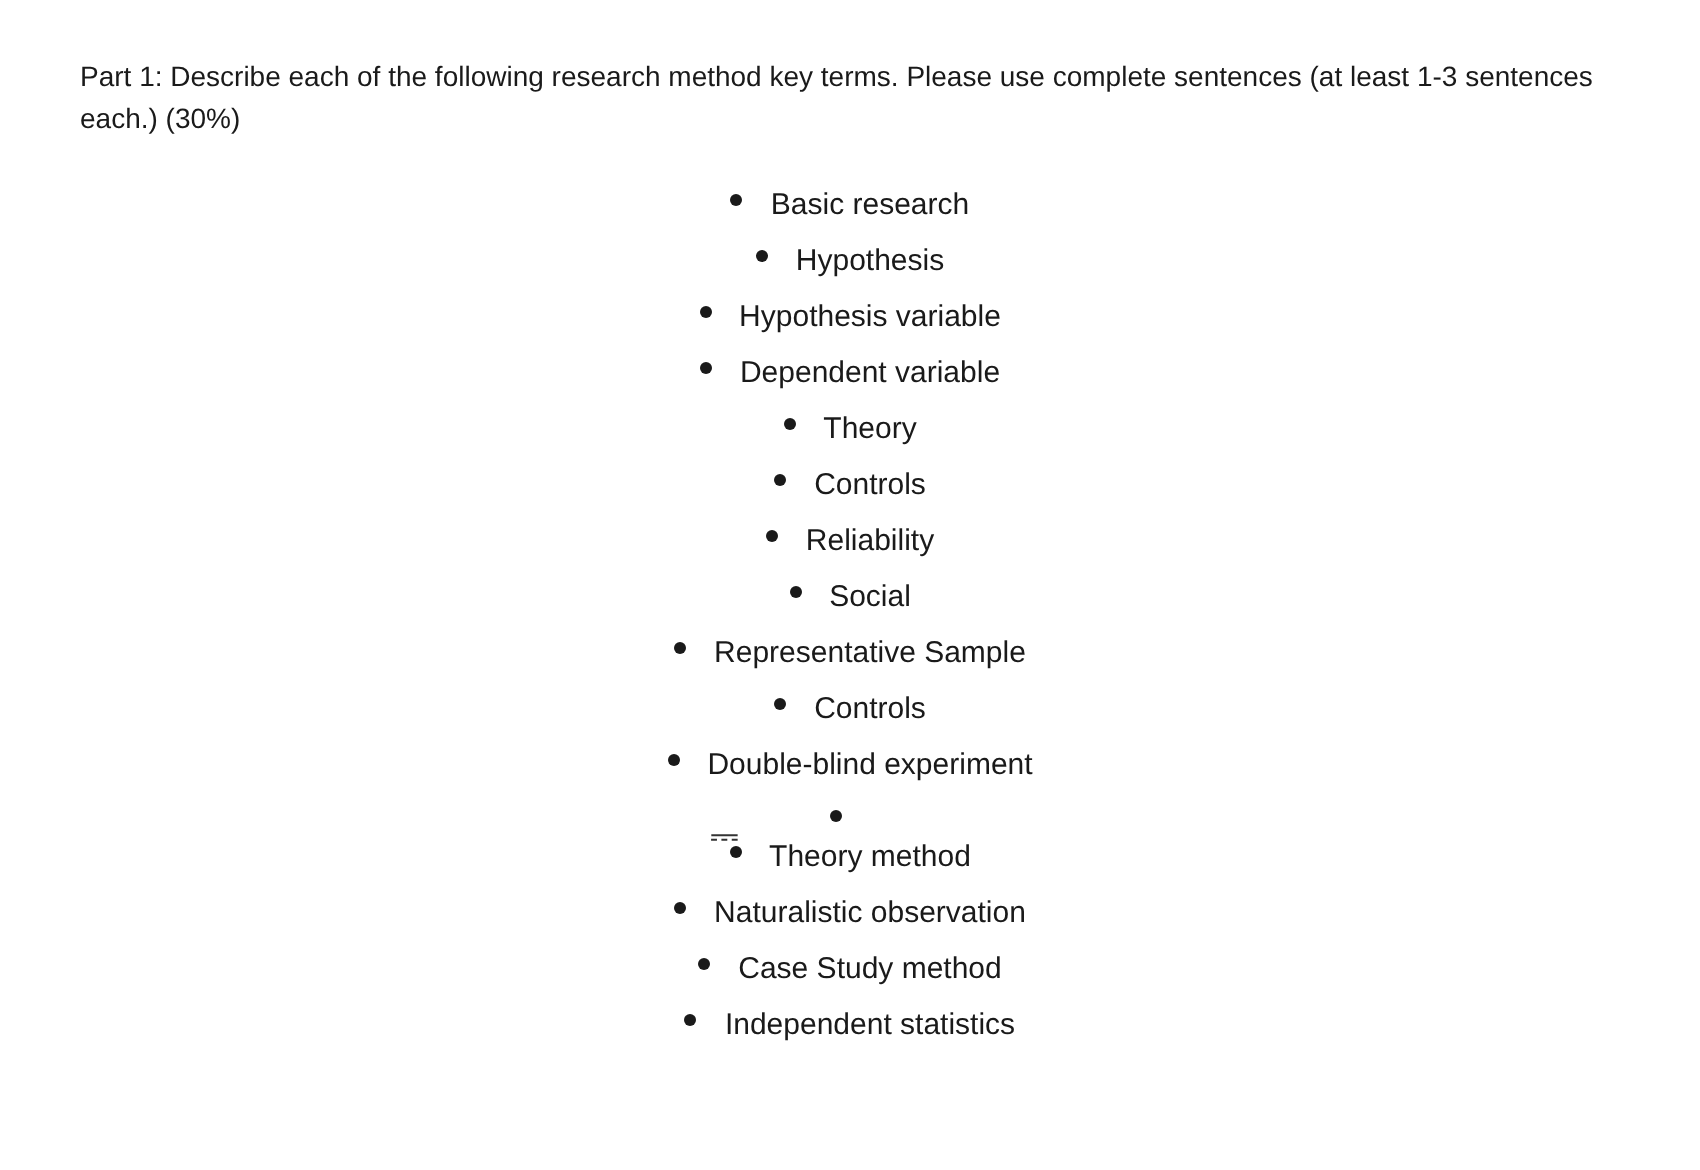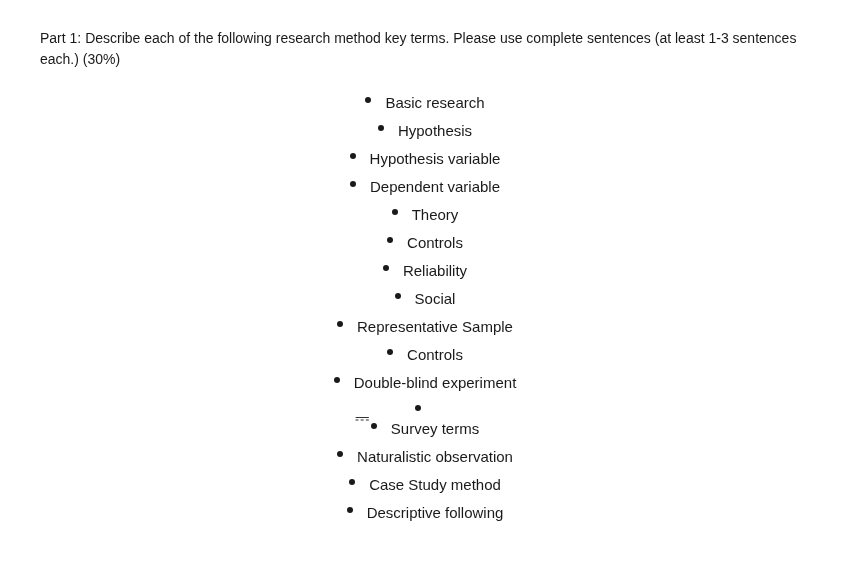--- a/index.html
+++ b/index.html
@@ -122,31 +122,31 @@
       </li>
       <li>
         <span class="bullet-dot"></span>
         <span>Double-blind experiment</span>
       </li>
       <li>
         <span class="bullet-dot"></span>
       </li>
       <li>
         <span class="bullet-dot"></span>
-        <span>Survey terms</span>
+        <span>Theory method</span>
       </li>
       <li>
         <span class="bullet-dot"></span>
         <span>Naturalistic observation</span>
       </li>
       <li>
         <span class="bullet-dot"></span>
         <span>Case Study method</span>
       </li>
       <li>
         <span class="bullet-dot"></span>
-        <span>Descriptive following</span>
+        <span>Independent statistics</span>
       </li>
     </ul>
 
   <span class="cursor-icon">⎓</span>
 
 </div>
 
 </body></html>

